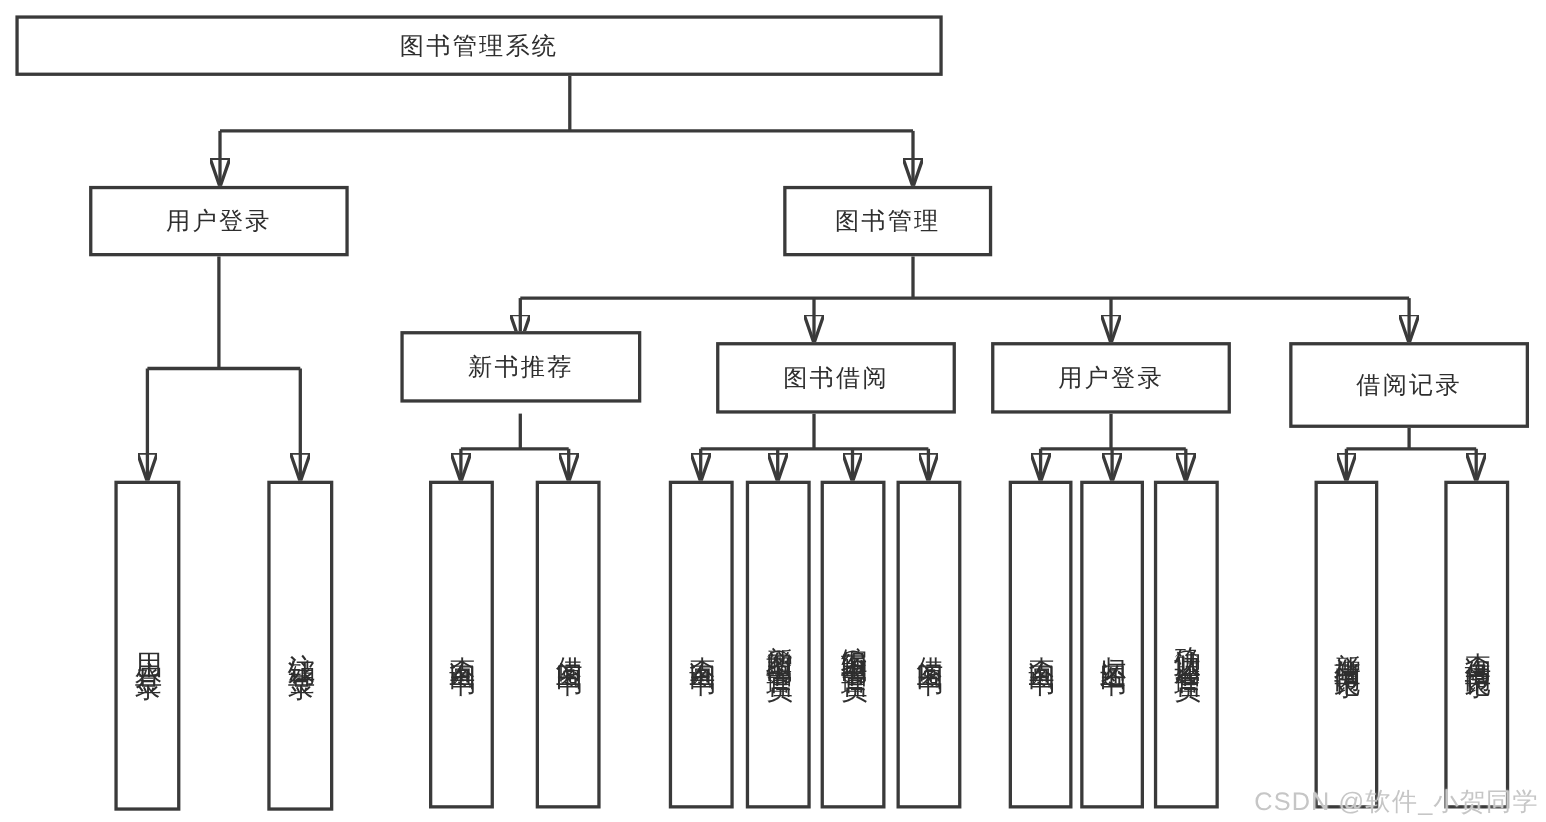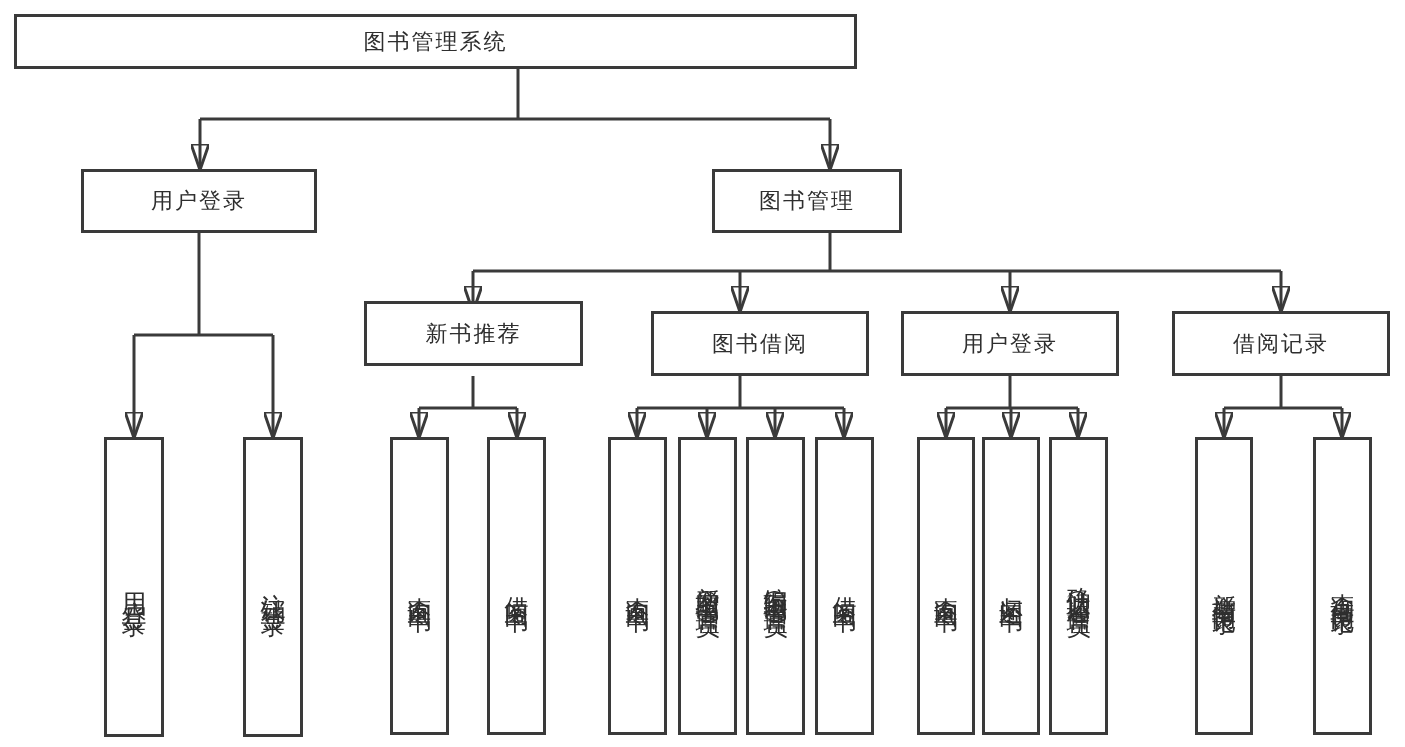--- a/index.html
+++ b/index.html
@@ -137,21 +137,21 @@
 
   <div class="node h-node" style="left:364px;top:301px;width:219px;height:65px;">
     <span class="label">新书推荐</span>
   </div>
   <div class="node h-node" style="left:631px;top:311px;width:218px;height:65px;margin-left:20px;">
     <span class="label">图书借阅</span>
   </div>
   <div class="node h-node" style="left:901px;top:311px;width:218px;height:65px;">
     <span class="label">用户登录</span>
   </div>
-  <div class="node h-node" style="left:1172px;top:311px;width:218px;height:65px;">
+  <div class="node h-node" style="left:1172px;top:311px;width:218px;height:78px;">
     <span class="label">借阅记录</span>
   </div>
 
   <div class="node v-node v-large" style="left:104px;top:437px;width:60px;height:300px;">
     <span class="label">用户登录</span>
   </div>
   <div class="node v-node v-large" style="left:243px;top:437px;width:60px;height:300px;">
     <span class="label">注销登录</span>
   </div>
 
@@ -185,14 +185,15 @@
     <span class="label">确认归还（管理员）</span>
   </div>
 
   <div class="node v-node" style="left:1195px;top:437px;width:58px;height:298px;">
     <span class="label">新增借阅记录</span>
   </div>
   <div class="node v-node" style="left:1313px;top:437px;width:59px;height:298px;">
     <span class="label">查询借阅记录</span>
   </div>
 
+  <div class="watermark">CSDN @软件_小贺同学</div>
 
 </div>
 
 </body></html>

